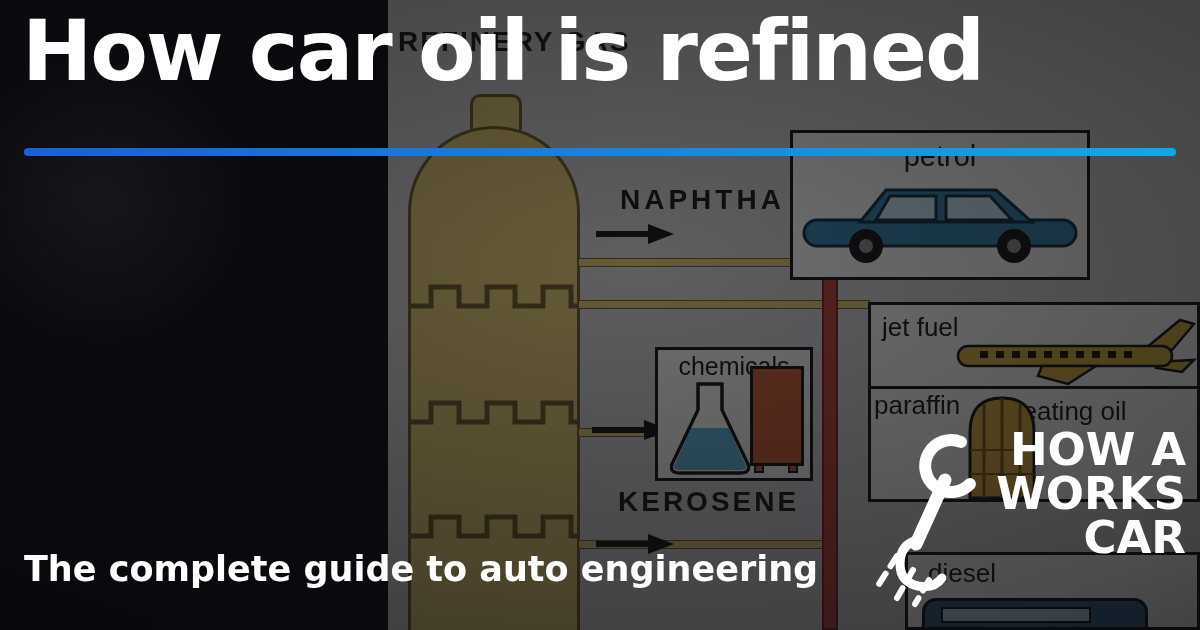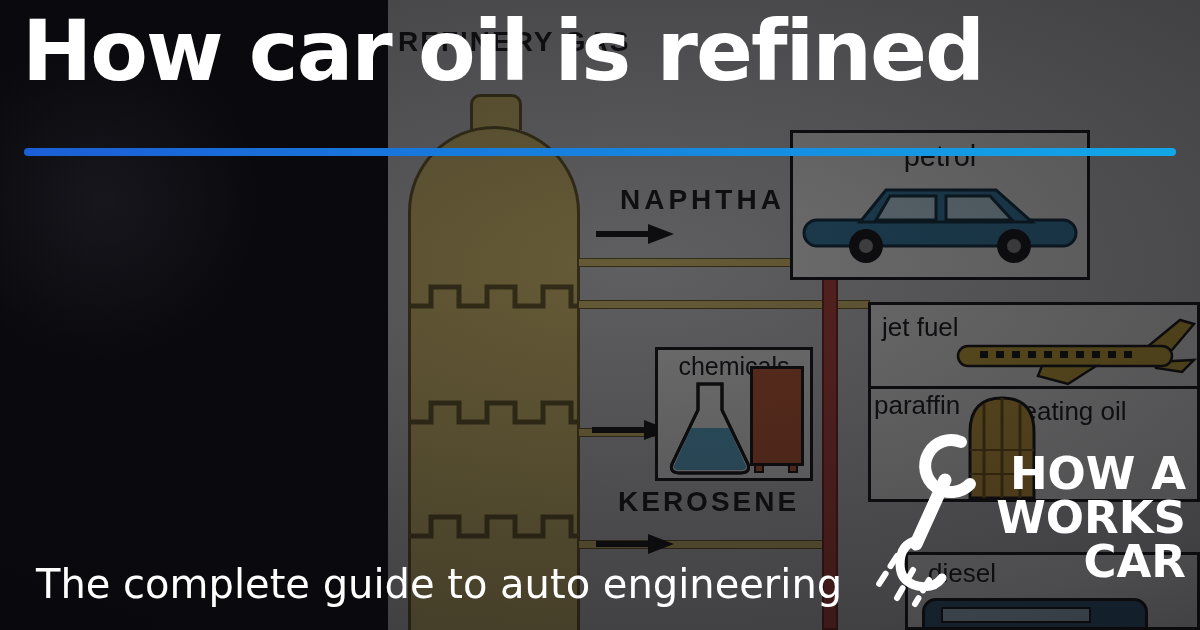--- a/index.html
+++ b/index.html
@@ -59,26 +59,26 @@
   .title{
     position:absolute;left:22px;top:2px;margin:0;color:#fff;
     font-size:84px;font-weight:bold;letter-spacing:-2px;white-space:nowrap;
     font-family:"DejaVu Sans",sans-serif;
   }
   .accent-line{
     position:absolute;left:24px;right:24px;top:148px;height:8px;border-radius:4px;
     background:linear-gradient(90deg,var(--accent-start,#1b5fd6),var(--accent-end,#12a7e8));
   }
   .subtitle{
-    position:absolute;left:24px;top:549px;margin:12px;color:#fff;
-    font-size:40px;font-weight:normal;white-space:nowrap;
+    position:absolute;left:24px;top:549px;margin:0;color:#fff;
+    font-size:35px;font-weight:bold;white-space:nowrap;
     font-family:"DejaVu Sans",sans-serif;
   }
   .logo{
-    position:absolute;right:14px;bottom:22px;display:flex;align-items:center;gap:15px;
+    position:absolute;right:14px;bottom:22px;display:flex;align-items:flex-start;gap:15px;
   }
   .logo-text{
     text-align:right;color:#fff;font-weight:bold;font-size:45px;line-height:0.98;
     letter-spacing:0;font-family:"DejaVu Sans",sans-serif;
   }
   .logo-text span{display:block;}
   .car-body{fill:var(--car-blue,#2f7fae);stroke:#0f2e44;stroke-width:3;}
   .car-window{fill:var(--car-window,#bfe0ee);stroke:#0f2e44;stroke-width:3;}
   .plane-body{fill:var(--plane-yellow,#d2ab2e);stroke:#16161a;stroke-width:2.5;}
   .heater-body{fill:var(--heater-orange,#d8a433);stroke:#16161a;stroke-width:3;}

